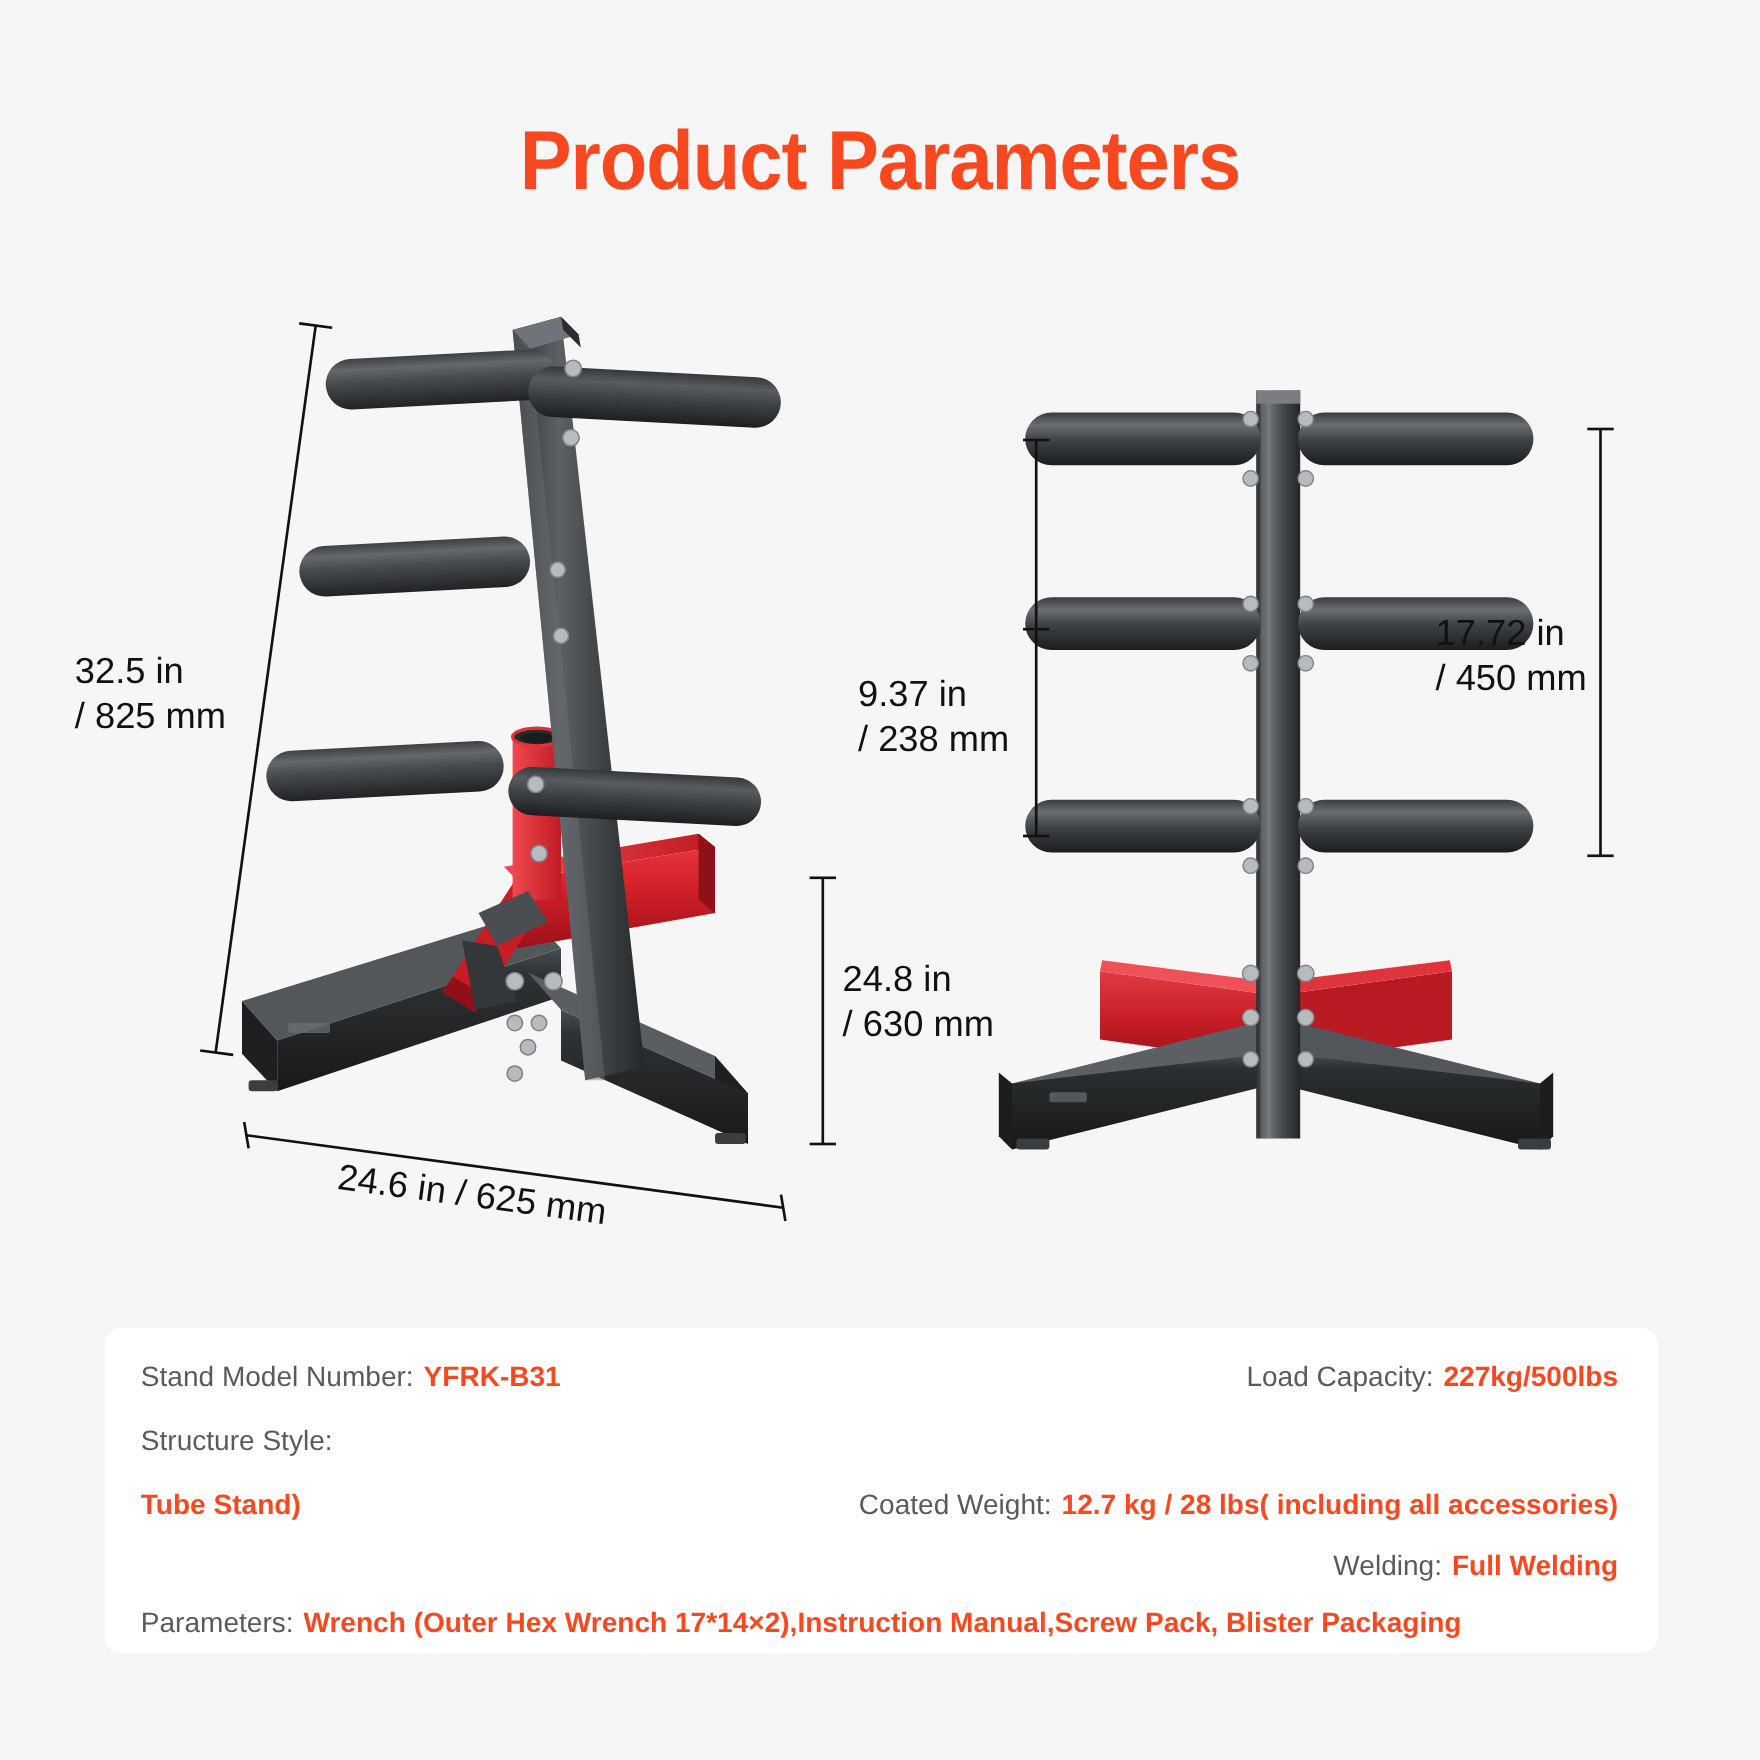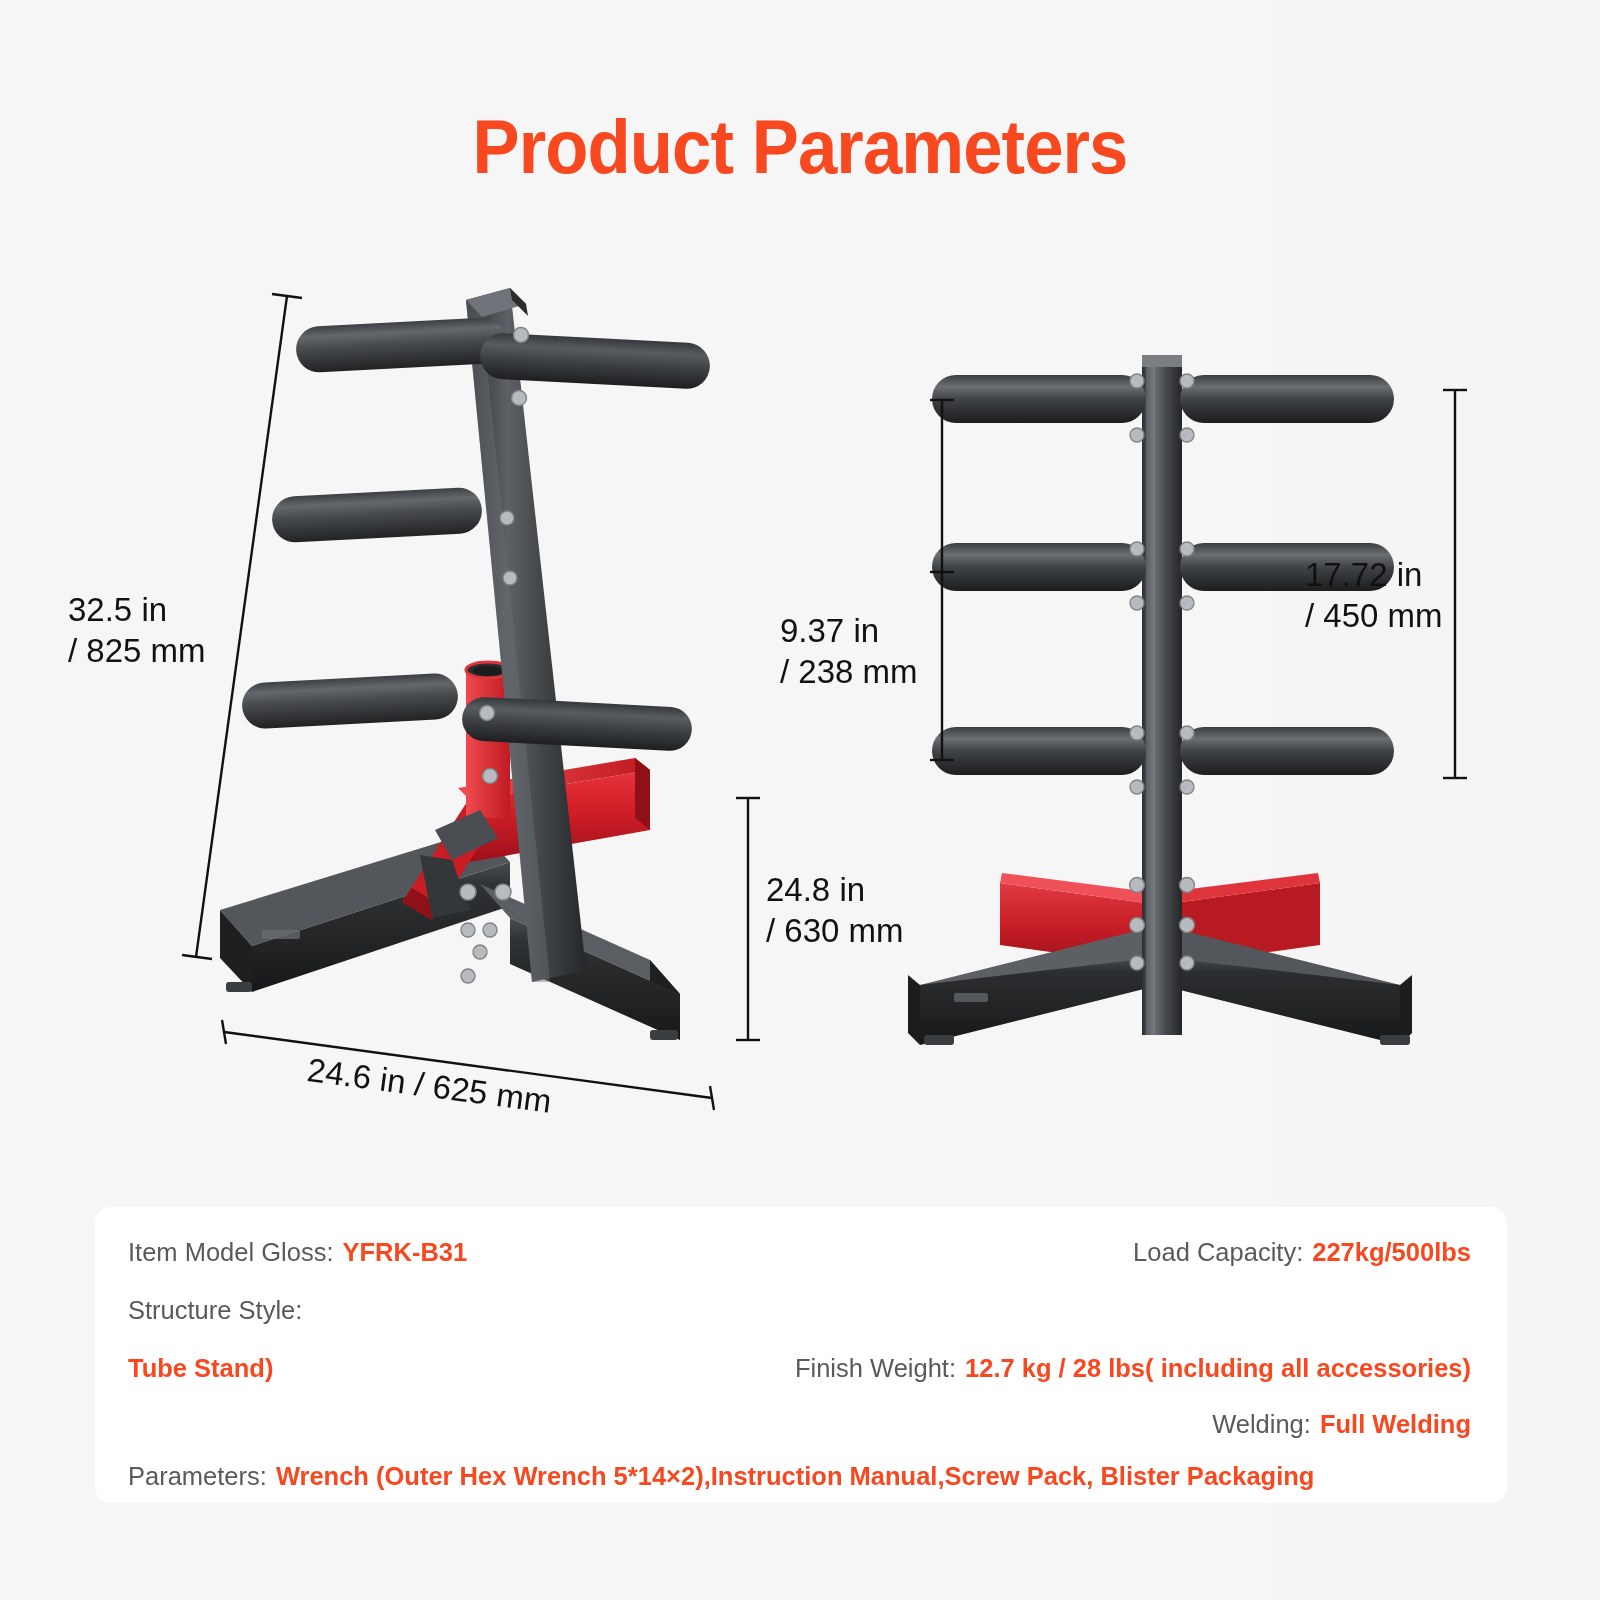--- a/index.html
+++ b/index.html
@@ -360,54 +360,54 @@
     <div class="dim-label" style="left:310px; top:800px; transform: rotate(7.5deg); transform-origin: left top;">
       <span>24.6 in / 625 mm</span>
     </div>
 
   </div>
 
   <div id="spec-card">
 
     <div class="spec-row" style="top:18px;">
       <div class="spec-left">
-        <span class="lbl">Item Model Gloss:</span>
+        <span class="lbl">Stand Model Number:</span>
         <span class="val">YFRK-B31</span>
       </div>
       <div class="spec-right">
         <span class="lbl">Load Capacity:</span>
         <span class="val">227kg/500lbs</span>
       </div>
     </div>
 
     <div class="spec-row" style="top:76px;">
       <div class="spec-full">
         <span class="lbl">Structure Style:</span>
       </div>
     </div>
 
     <div class="spec-row" style="top:134px;">
       <div class="spec-left">
         <span class="val nomargin">Tube Stand)</span>
       </div>
       <div class="spec-right">
-        <span class="lbl">Finish Weight:</span>
+        <span class="lbl">Coated Weight:</span>
         <span class="val">12.7 kg / 28 lbs( including all accessories)</span>
       </div>
     </div>
 
     <div class="spec-row" style="top:190px;">
       <div class="spec-right">
         <span class="lbl">Welding:</span>
         <span class="val">Full Welding</span>
       </div>
     </div>
 
     <div class="spec-row" style="top:242px;">
       <div class="spec-full">
         <span class="lbl">Parameters:</span>
-        <span class="val">Wrench (Outer Hex Wrench 5*14×2),Instruction Manual,Screw Pack, Blister Packaging</span>
+        <span class="val">Wrench (Outer Hex Wrench 17*14×2),Instruction Manual,Screw Pack, Blister Packaging</span>
       </div>
     </div>
 
   </div>
 
 </div>
 
 </body></html>

